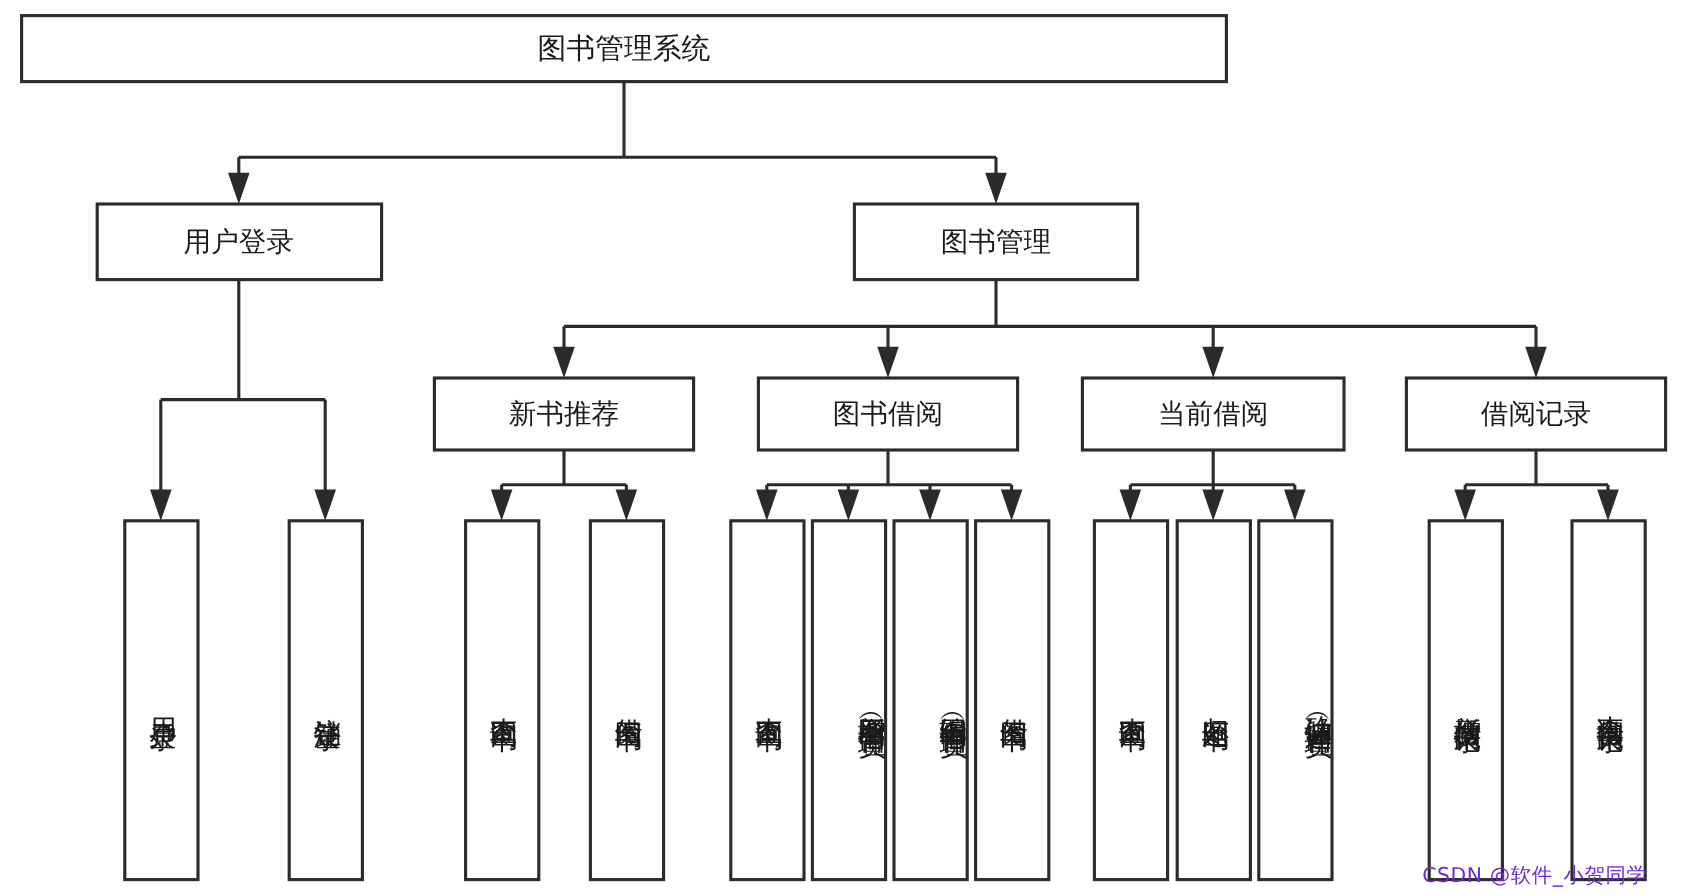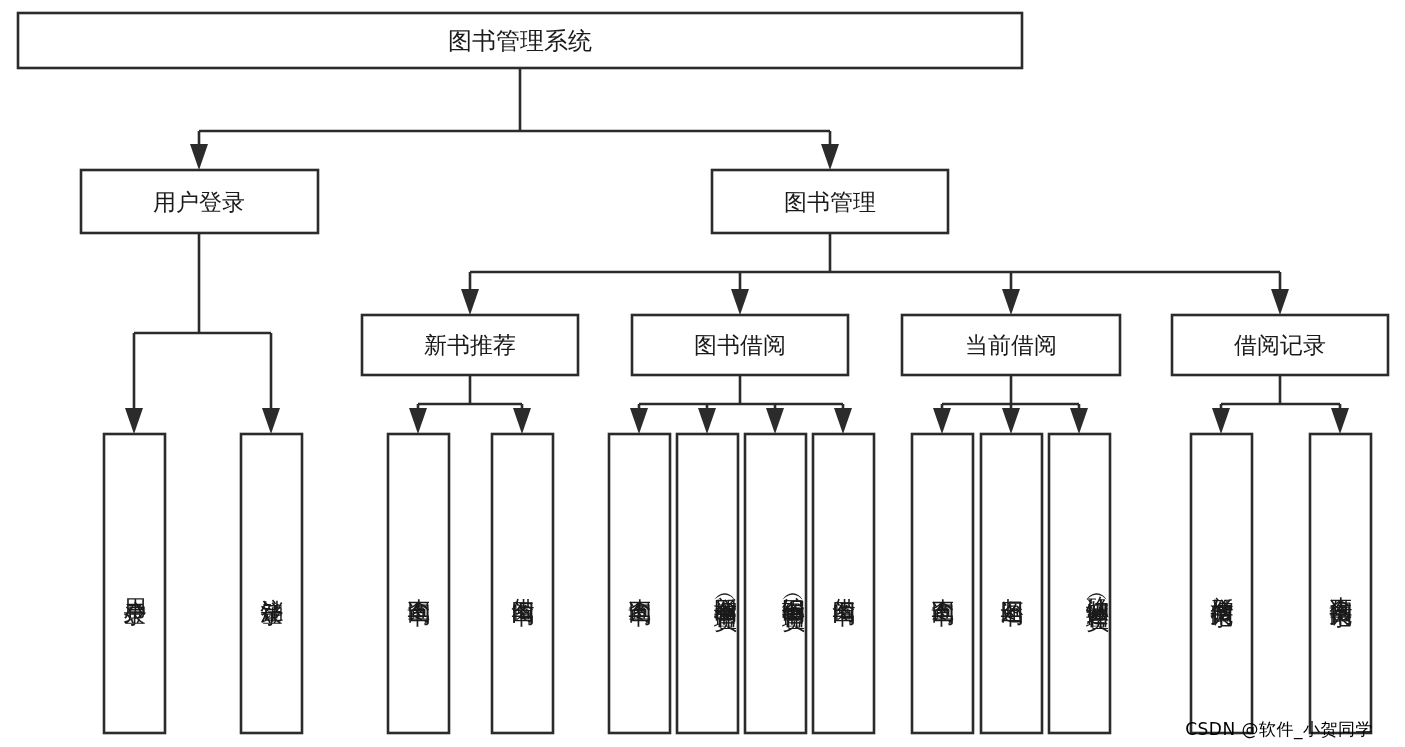--- a/index.html
+++ b/index.html
@@ -63,21 +63,21 @@
     letter-spacing: 2px;
     color: #1a1a1a;
     white-space: nowrap;
     font-family: "DejaVu Sans", "Liberation Sans", sans-serif;
   }
   #watermark {
     position: absolute;
     right: 8px;
     bottom: 6px;
     font-size: 17px;
-    color: #000000;
+    color: #6d28d9;
     font-family: "DejaVu Sans", "Liberation Sans", sans-serif;
     letter-spacing: 0.5px;
     pointer-events: none;
     user-select: none;
   }
 </style>
 </head>
 <body>
 
 <div id="diagram-root">

